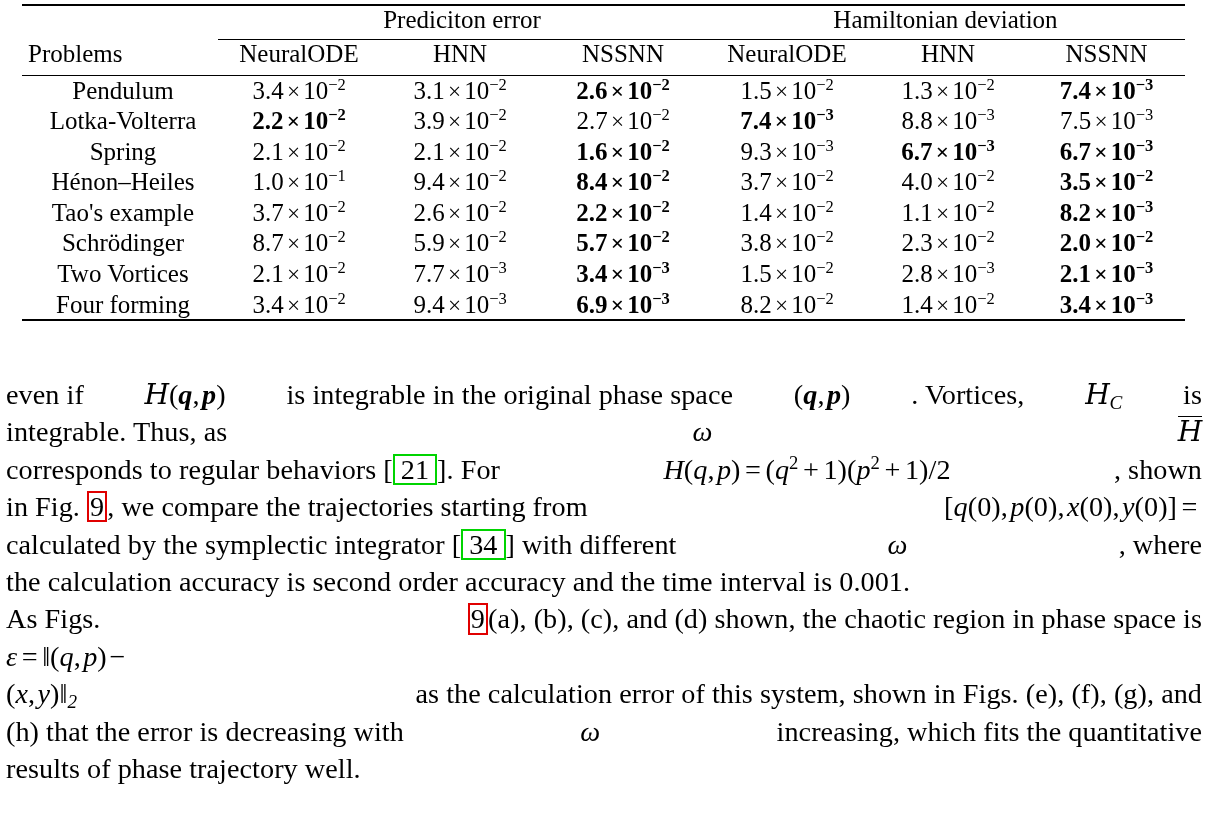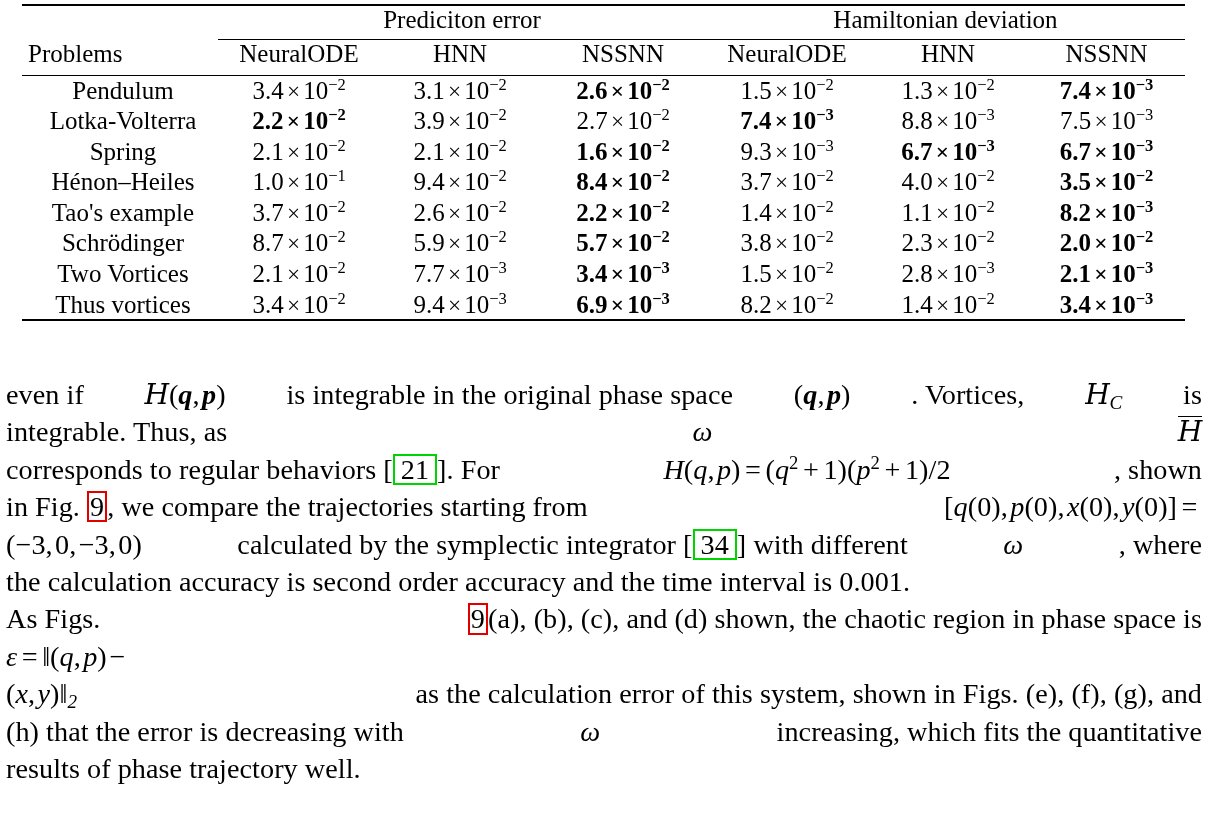--- a/index.html
+++ b/index.html
@@ -278,21 +278,21 @@
           <tr>
             <td class="left-col">Two Vortices</td>
             <td><span class="sci">2.1<span class="times">×</span>10<sup>−2</sup></span></td>
             <td><span class="sci">7.7<span class="times">×</span>10<sup>−3</sup></span></td>
             <td><span class="sci bold">3.4<span class="times">×</span>10<sup>−3</sup></span></td>
             <td><span class="sci">1.5<span class="times">×</span>10<sup>−2</sup></span></td>
             <td><span class="sci">2.8<span class="times">×</span>10<sup>−3</sup></span></td>
             <td><span class="sci bold">2.1<span class="times">×</span>10<sup>−3</sup></span></td>
           </tr>
           <tr>
-            <td class="left-col">Thus vortices</td>
+            <td class="left-col">Four forming</td>
             <td><span class="sci">3.4<span class="times">×</span>10<sup>−2</sup></span></td>
             <td><span class="sci">9.4<span class="times">×</span>10<sup>−3</sup></span></td>
             <td><span class="sci bold">6.9<span class="times">×</span>10<sup>−3</sup></span></td>
             <td><span class="sci">8.2<span class="times">×</span>10<sup>−2</sup></span></td>
             <td><span class="sci">1.4<span class="times">×</span>10<sup>−2</sup></span></td>
             <td><span class="sci bold">3.4<span class="times">×</span>10<sup>−3</sup></span></td>
           </tr>
         </tbody>
 
       <tbody>
@@ -326,21 +326,20 @@
       <span class="nowrap"><span class="mi">H</span><span class="mn">(</span><span class="mi">q</span><span class="mn">, </span><span class="mi">p</span><span class="mn">)</span><span class="op">=</span><span class="mn">(</span><span class="mi">q</span><span class="supn">2</span><span class="op">+</span><span class="mn">1)(</span><span class="mi">p</span><span class="supn">2</span><span class="op">+</span><span class="mn">1)</span><span class="mn">/2</span></span>
       <span><span>, shown</span></span>
     </div>
 
     <div class="ln justify">
       <span class="nowrap"><span>in Fig.</span>&nbsp;<span class="figref">9</span><span>, we compare the trajectories starting from</span></span>
       <span class="nowrap"><span class="mn">[</span><span class="mi">q</span><span class="mn">(0), </span><span class="mi">p</span><span class="mn">(0), </span><span class="mi">x</span><span class="mn">(0), </span><span class="mi">y</span><span class="mn">(0)]</span><span class="op">=</span></span>
     </div>
 
     <div class="ln justify">
-      <span class="nowrap"><span class="mn">(−3, 0, −3, 0)</span></span>
       <span class="nowrap"><span>calculated by the symplectic integrator [</span><span class="cite">34</span><span>] with different</span></span>
       <span class="mi">ω</span>
       <span><span>, where</span></span>
     </div>
 
     <div class="ln">
       <span>the calculation accuracy is second order accuracy and the time interval is 0.001.</span>
     </div>
 
     <div class="ln justify">

